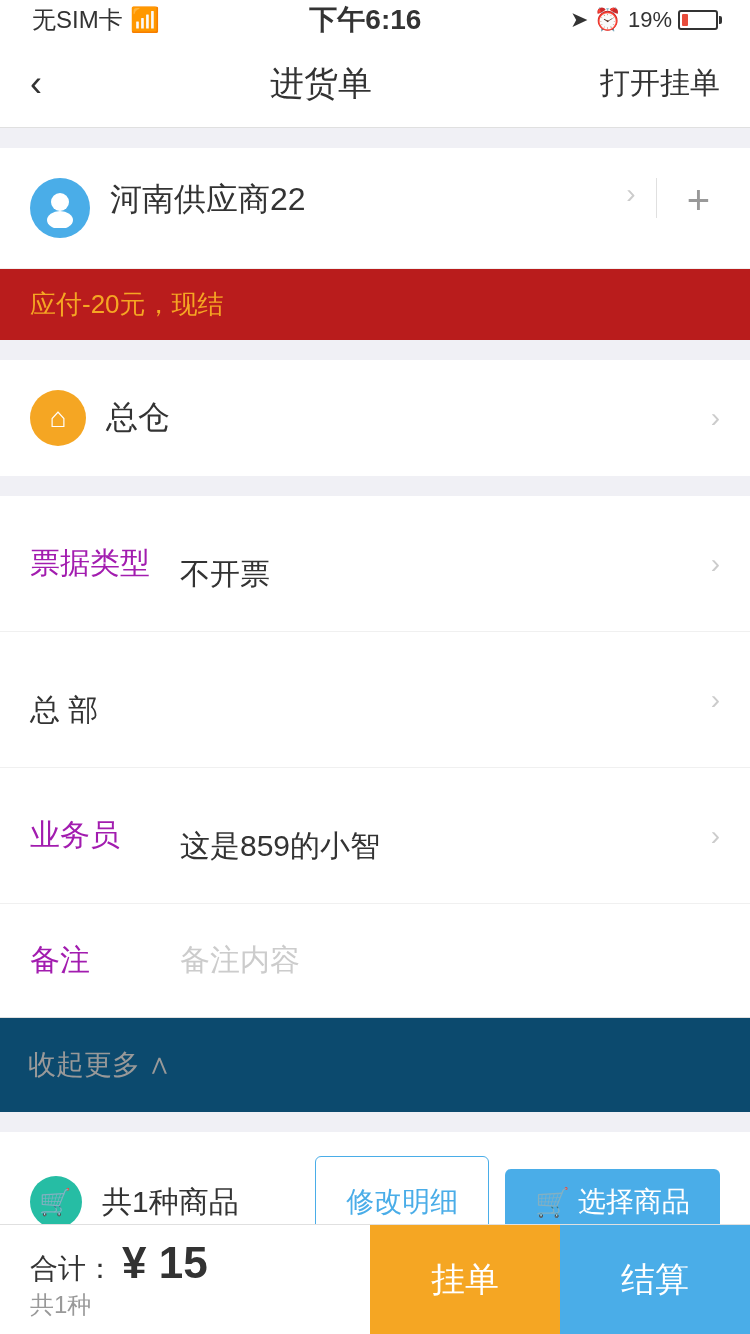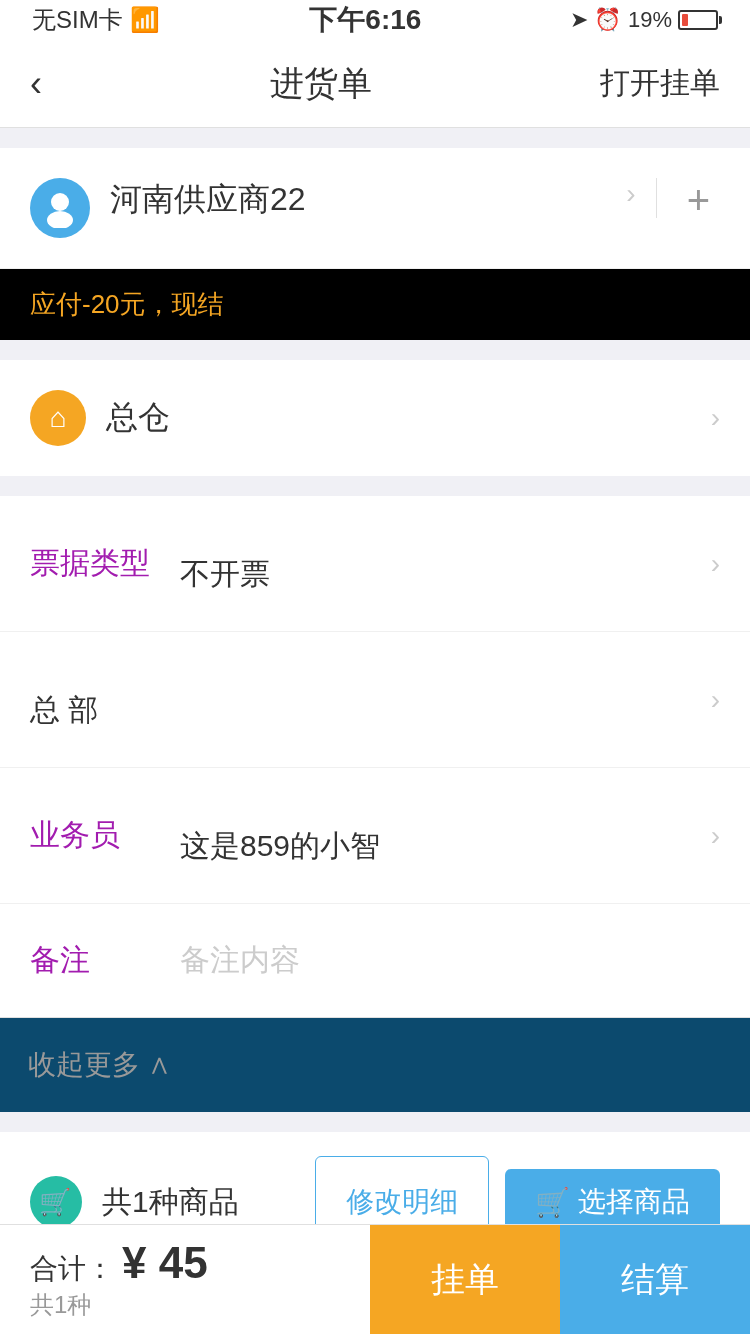--- a/index.html
+++ b/index.html
@@ -126,21 +126,21 @@
       margin-right: 20px;
     }
     .plus-btn {
       font-size: 40px;
       color: #999;
       padding: 0 10px;
     }
 
     
     .info-banner {
-      background: #000000;
+      background: #b91c1c;
       padding: 18px 30px;
       font-size: 26px;
       color: #F5A623;
     }
 
     
     .warehouse-section {
       background: #fff;
       margin-top: 20px;
     }
@@ -475,21 +475,21 @@
       <span class="product-more">···</span>
     </div>
   </div>
 
 </div>
 
 <div class="bottom-bar">
   <div class="total-section">
     <div class="total-row">
       <span class="total-label">合计：</span>
-      <span class="total-amount">¥ 45</span>
+      <span class="total-amount">¥ 15</span>
     </div>
     <div>
       <span class="total-count">共1种</span>
     </div>
   </div>
   <div class="btn-hang">挂单</div>
   <div class="btn-checkout">结算</div>
 </div>
 
 </body></html>

